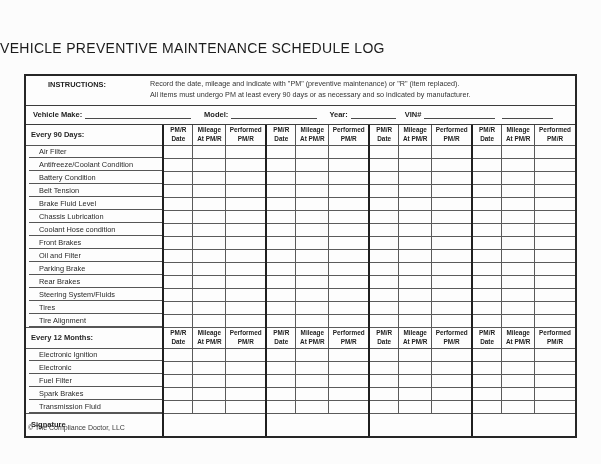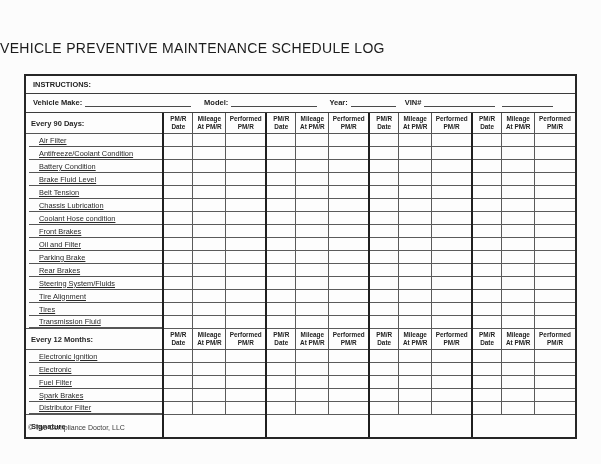--- a/index.html
+++ b/index.html
@@ -19,21 +19,21 @@
   .form-box {
     position:absolute; left:24px; top:74px; width:549px;
     border:2px solid #262626; background:#fdfdfd;
   }
   
   .instructions-row {
     display:flex; border-bottom:1px solid #3c3c3c;
     padding:3px 4px 4px 0;
   }
   .ins-label {
-    width:102px; flex:0 0 102px; padding-left:7px; padding-top:1px;
+    width:102px; flex:0 0 102px; padding-left:22px; padding-top:1px;
     font-weight:bold; font-size:7.4px; color:#222;
   }
   .ins-text { font-size:7.2px; line-height:1.5; color:#333; }
   
   .vehicle-row {
     display:flex; align-items:flex-end;
     padding:4px 22px 5px 7px; border-bottom:1px solid #3c3c3c;
     font-size:7.5px; white-space:nowrap;
   }
   .vehicle-row b { font-weight:bold; color:#222; margin-right:3px; }
@@ -50,21 +50,21 @@
     border:1px solid #555; color:#222;
   }
   th.sec-lbl {
     text-align:left; font-size:7.5px; font-weight:bold; color:#1f1f1f;
     padding-left:5px; vertical-align:middle;
     border-top:1px solid #555; border-bottom:1px solid #555;
   }
   tr.first-header th { border-top:0; }
   td.item-lbl {
     font-size:7.4px; color:#2a2a2a; padding-left:13px; vertical-align:middle;
-    border:none; position:relative; height:10px;text-decoration:underline;
+    border:none; position:relative; height:10px;
   }
   td.item-lbl::after {
     content:""; position:absolute; left:3px; right:0; bottom:0; height:0;
     border-bottom:1px solid #565656;
   }
   td.cell { border:1px solid #5a5a5a; height:10px; background:#fdfdfd; }
   .gsep { border-right:2px solid #1f1f1f !important; }
   .gstart { border-left:2px solid #1f1f1f !important; }
   td:last-child, th:last-child { border-right:0; }
   tr.sig-row td { border-top:1px solid #555; height:20px;border-radius:9px; }
@@ -80,20 +80,24 @@
 </style>
 </head>
 <body>
 
 <div class="title">VEHICLE PREVENTIVE MAINTENANCE SCHEDULE LOG</div>
 
 <div class="form-box">
 
   <div class="instructions-row">
     <div class="ins-label">INSTRUCTIONS:</div>
+    <div class="ins-text">
+      <div>Record the date, mileage and indicate with "PM" (preventive maintenance) or "R" (item replaced).</div>
+      <div>All items must undergo PM at least every 90 days or as necessary and so indicated by manufacturer.</div>
+    </div>
   </div>
 
   <div class="vehicle-row">
     <b>Vehicle Make:</b>
     <span class="blank w-make"></span>
     <span class="gap-m"></span>
     <b>Model:</b>
     <span class="blank w-model"></span>
     <span class="gap-m"></span>
     <b>Year:</b>
@@ -187,50 +191,50 @@
           <td class="cell"></td>
           <td class="cell"></td>
           <td class="cell gstart"></td>
           <td class="cell"></td>
           <td class="cell"></td>
           <td class="cell gstart"></td>
           <td class="cell"></td>
           <td class="cell"></td>
         </tr>
         <tr>
+          <td class="item-lbl gsep">Belt Tension</td>
+          <td class="cell gstart"></td>
+          <td class="cell"></td>
+          <td class="cell"></td>
+          <td class="cell gstart"></td>
+          <td class="cell"></td>
+          <td class="cell"></td>
+          <td class="cell gstart"></td>
+          <td class="cell"></td>
+          <td class="cell"></td>
+          <td class="cell gstart"></td>
+          <td class="cell"></td>
+          <td class="cell"></td>
+        </tr>
+        <tr>
           <td class="item-lbl gsep">Brake Fluid Level</td>
           <td class="cell gstart"></td>
           <td class="cell"></td>
           <td class="cell"></td>
           <td class="cell gstart"></td>
           <td class="cell"></td>
           <td class="cell"></td>
           <td class="cell gstart"></td>
           <td class="cell"></td>
           <td class="cell"></td>
           <td class="cell gstart"></td>
           <td class="cell"></td>
           <td class="cell"></td>
         </tr>
         <tr>
-          <td class="item-lbl gsep">Belt Tension</td>
-          <td class="cell gstart"></td>
-          <td class="cell"></td>
-          <td class="cell"></td>
-          <td class="cell gstart"></td>
-          <td class="cell"></td>
-          <td class="cell"></td>
-          <td class="cell gstart"></td>
-          <td class="cell"></td>
-          <td class="cell"></td>
-          <td class="cell gstart"></td>
-          <td class="cell"></td>
-          <td class="cell"></td>
-        </tr>
-        <tr>
           <td class="item-lbl gsep">Chassis Lubrication</td>
           <td class="cell gstart"></td>
           <td class="cell"></td>
           <td class="cell"></td>
           <td class="cell gstart"></td>
           <td class="cell"></td>
           <td class="cell"></td>
           <td class="cell gstart"></td>
           <td class="cell"></td>
           <td class="cell"></td>
@@ -322,153 +326,138 @@
           <td class="cell"></td>
           <td class="cell"></td>
           <td class="cell gstart"></td>
           <td class="cell"></td>
           <td class="cell"></td>
           <td class="cell gstart"></td>
           <td class="cell"></td>
           <td class="cell"></td>
         </tr>
         <tr>
+          <td class="item-lbl gsep">Tires</td>
+          <td class="cell gstart"></td>
+          <td class="cell"></td>
+          <td class="cell"></td>
+          <td class="cell gstart"></td>
+          <td class="cell"></td>
+          <td class="cell"></td>
+          <td class="cell gstart"></td>
+          <td class="cell"></td>
+          <td class="cell"></td>
+          <td class="cell gstart"></td>
+          <td class="cell"></td>
+          <td class="cell"></td>
+        </tr>
+        <tr>
           <td class="item-lbl gsep">Tire Alignment</td>
           <td class="cell gstart"></td>
           <td class="cell"></td>
           <td class="cell"></td>
           <td class="cell gstart"></td>
           <td class="cell"></td>
           <td class="cell"></td>
           <td class="cell gstart"></td>
           <td class="cell"></td>
           <td class="cell"></td>
           <td class="cell gstart"></td>
           <td class="cell"></td>
           <td class="cell"></td>
         </tr>
         <tr>
-          <td class="item-lbl gsep">Tires</td>
+          <th class="sec-lbl gsep">Every 12 Months:</th>
+          <th class="colhead gstart">PM/R
+Date</th>
+          <th class="colhead">Mileage
+At PM/R</th>
+          <th class="colhead">Performed
+PM/R</th>
+          <th class="colhead gstart">PM/R
+Date</th>
+          <th class="colhead">Mileage
+At PM/R</th>
+          <th class="colhead">Performed
+PM/R</th>
+          <th class="colhead gstart">PM/R
+Date</th>
+          <th class="colhead">Mileage
+At PM/R</th>
+          <th class="colhead">Performed
+PM/R</th>
+          <th class="colhead gstart">PM/R
+Date</th>
+          <th class="colhead">Mileage
+At PM/R</th>
+          <th class="colhead">Performed
+PM/R</th>
+        </tr>
+        <tr>
+          <td class="item-lbl gsep">Electronic Ignition</td>
+          <td class="cell gstart"></td>
+          <td class="cell"></td>
+          <td class="cell"></td>
+          <td class="cell gstart"></td>
+          <td class="cell"></td>
+          <td class="cell"></td>
+          <td class="cell gstart"></td>
+          <td class="cell"></td>
+          <td class="cell"></td>
+          <td class="cell gstart"></td>
+          <td class="cell"></td>
+          <td class="cell"></td>
+        </tr>
+        <tr>
+          <td class="item-lbl gsep">Electronic</td>
+          <td class="cell gstart"></td>
+          <td class="cell"></td>
+          <td class="cell"></td>
+          <td class="cell gstart"></td>
+          <td class="cell"></td>
+          <td class="cell"></td>
+          <td class="cell gstart"></td>
+          <td class="cell"></td>
+          <td class="cell"></td>
+          <td class="cell gstart"></td>
+          <td class="cell"></td>
+          <td class="cell"></td>
+        </tr>
+        <tr>
+          <td class="item-lbl gsep">Fuel Filter</td>
+          <td class="cell gstart"></td>
+          <td class="cell"></td>
+          <td class="cell"></td>
+          <td class="cell gstart"></td>
+          <td class="cell"></td>
+          <td class="cell"></td>
+          <td class="cell gstart"></td>
+          <td class="cell"></td>
+          <td class="cell"></td>
+          <td class="cell gstart"></td>
+          <td class="cell"></td>
+          <td class="cell"></td>
+        </tr>
+        <tr>
+          <td class="item-lbl gsep">Spark Brakes</td>
           <td class="cell gstart"></td>
           <td class="cell"></td>
           <td class="cell"></td>
           <td class="cell gstart"></td>
           <td class="cell"></td>
           <td class="cell"></td>
           <td class="cell gstart"></td>
           <td class="cell"></td>
           <td class="cell"></td>
           <td class="cell gstart"></td>
           <td class="cell"></td>
           <td class="cell"></td>
         </tr>
         <tr>
           <td class="item-lbl gsep">Transmission Fluid</td>
-          <td class="cell gstart"></td>
-          <td class="cell"></td>
-          <td class="cell"></td>
-          <td class="cell gstart"></td>
-          <td class="cell"></td>
-          <td class="cell"></td>
-          <td class="cell gstart"></td>
-          <td class="cell"></td>
-          <td class="cell"></td>
-          <td class="cell gstart"></td>
-          <td class="cell"></td>
-          <td class="cell"></td>
-        </tr>
-        <tr>
-          <th class="sec-lbl gsep">Every 12 Months:</th>
-          <th class="colhead gstart">PM/R
-Date</th>
-          <th class="colhead">Mileage
-At PM/R</th>
-          <th class="colhead">Performed
-PM/R</th>
-          <th class="colhead gstart">PM/R
-Date</th>
-          <th class="colhead">Mileage
-At PM/R</th>
-          <th class="colhead">Performed
-PM/R</th>
-          <th class="colhead gstart">PM/R
-Date</th>
-          <th class="colhead">Mileage
-At PM/R</th>
-          <th class="colhead">Performed
-PM/R</th>
-          <th class="colhead gstart">PM/R
-Date</th>
-          <th class="colhead">Mileage
-At PM/R</th>
-          <th class="colhead">Performed
-PM/R</th>
-        </tr>
-        <tr>
-          <td class="item-lbl gsep">Electronic Ignition</td>
-          <td class="cell gstart"></td>
-          <td class="cell"></td>
-          <td class="cell"></td>
-          <td class="cell gstart"></td>
-          <td class="cell"></td>
-          <td class="cell"></td>
-          <td class="cell gstart"></td>
-          <td class="cell"></td>
-          <td class="cell"></td>
-          <td class="cell gstart"></td>
-          <td class="cell"></td>
-          <td class="cell"></td>
-        </tr>
-        <tr>
-          <td class="item-lbl gsep">Electronic</td>
-          <td class="cell gstart"></td>
-          <td class="cell"></td>
-          <td class="cell"></td>
-          <td class="cell gstart"></td>
-          <td class="cell"></td>
-          <td class="cell"></td>
-          <td class="cell gstart"></td>
-          <td class="cell"></td>
-          <td class="cell"></td>
-          <td class="cell gstart"></td>
-          <td class="cell"></td>
-          <td class="cell"></td>
-        </tr>
-        <tr>
-          <td class="item-lbl gsep">Fuel Filter</td>
-          <td class="cell gstart"></td>
-          <td class="cell"></td>
-          <td class="cell"></td>
-          <td class="cell gstart"></td>
-          <td class="cell"></td>
-          <td class="cell"></td>
-          <td class="cell gstart"></td>
-          <td class="cell"></td>
-          <td class="cell"></td>
-          <td class="cell gstart"></td>
-          <td class="cell"></td>
-          <td class="cell"></td>
-        </tr>
-        <tr>
-          <td class="item-lbl gsep">Spark Brakes</td>
-          <td class="cell gstart"></td>
-          <td class="cell"></td>
-          <td class="cell"></td>
-          <td class="cell gstart"></td>
-          <td class="cell"></td>
-          <td class="cell"></td>
-          <td class="cell gstart"></td>
-          <td class="cell"></td>
-          <td class="cell"></td>
-          <td class="cell gstart"></td>
-          <td class="cell"></td>
-          <td class="cell"></td>
-        </tr>
-        <tr>
-          <td class="item-lbl gsep">Distributor Filter</td>
           <td class="cell gstart"></td>
           <td class="cell"></td>
           <td class="cell"></td>
           <td class="cell gstart"></td>
           <td class="cell"></td>
           <td class="cell"></td>
           <td class="cell gstart"></td>
           <td class="cell"></td>
           <td class="cell"></td>
           <td class="cell gstart"></td>

